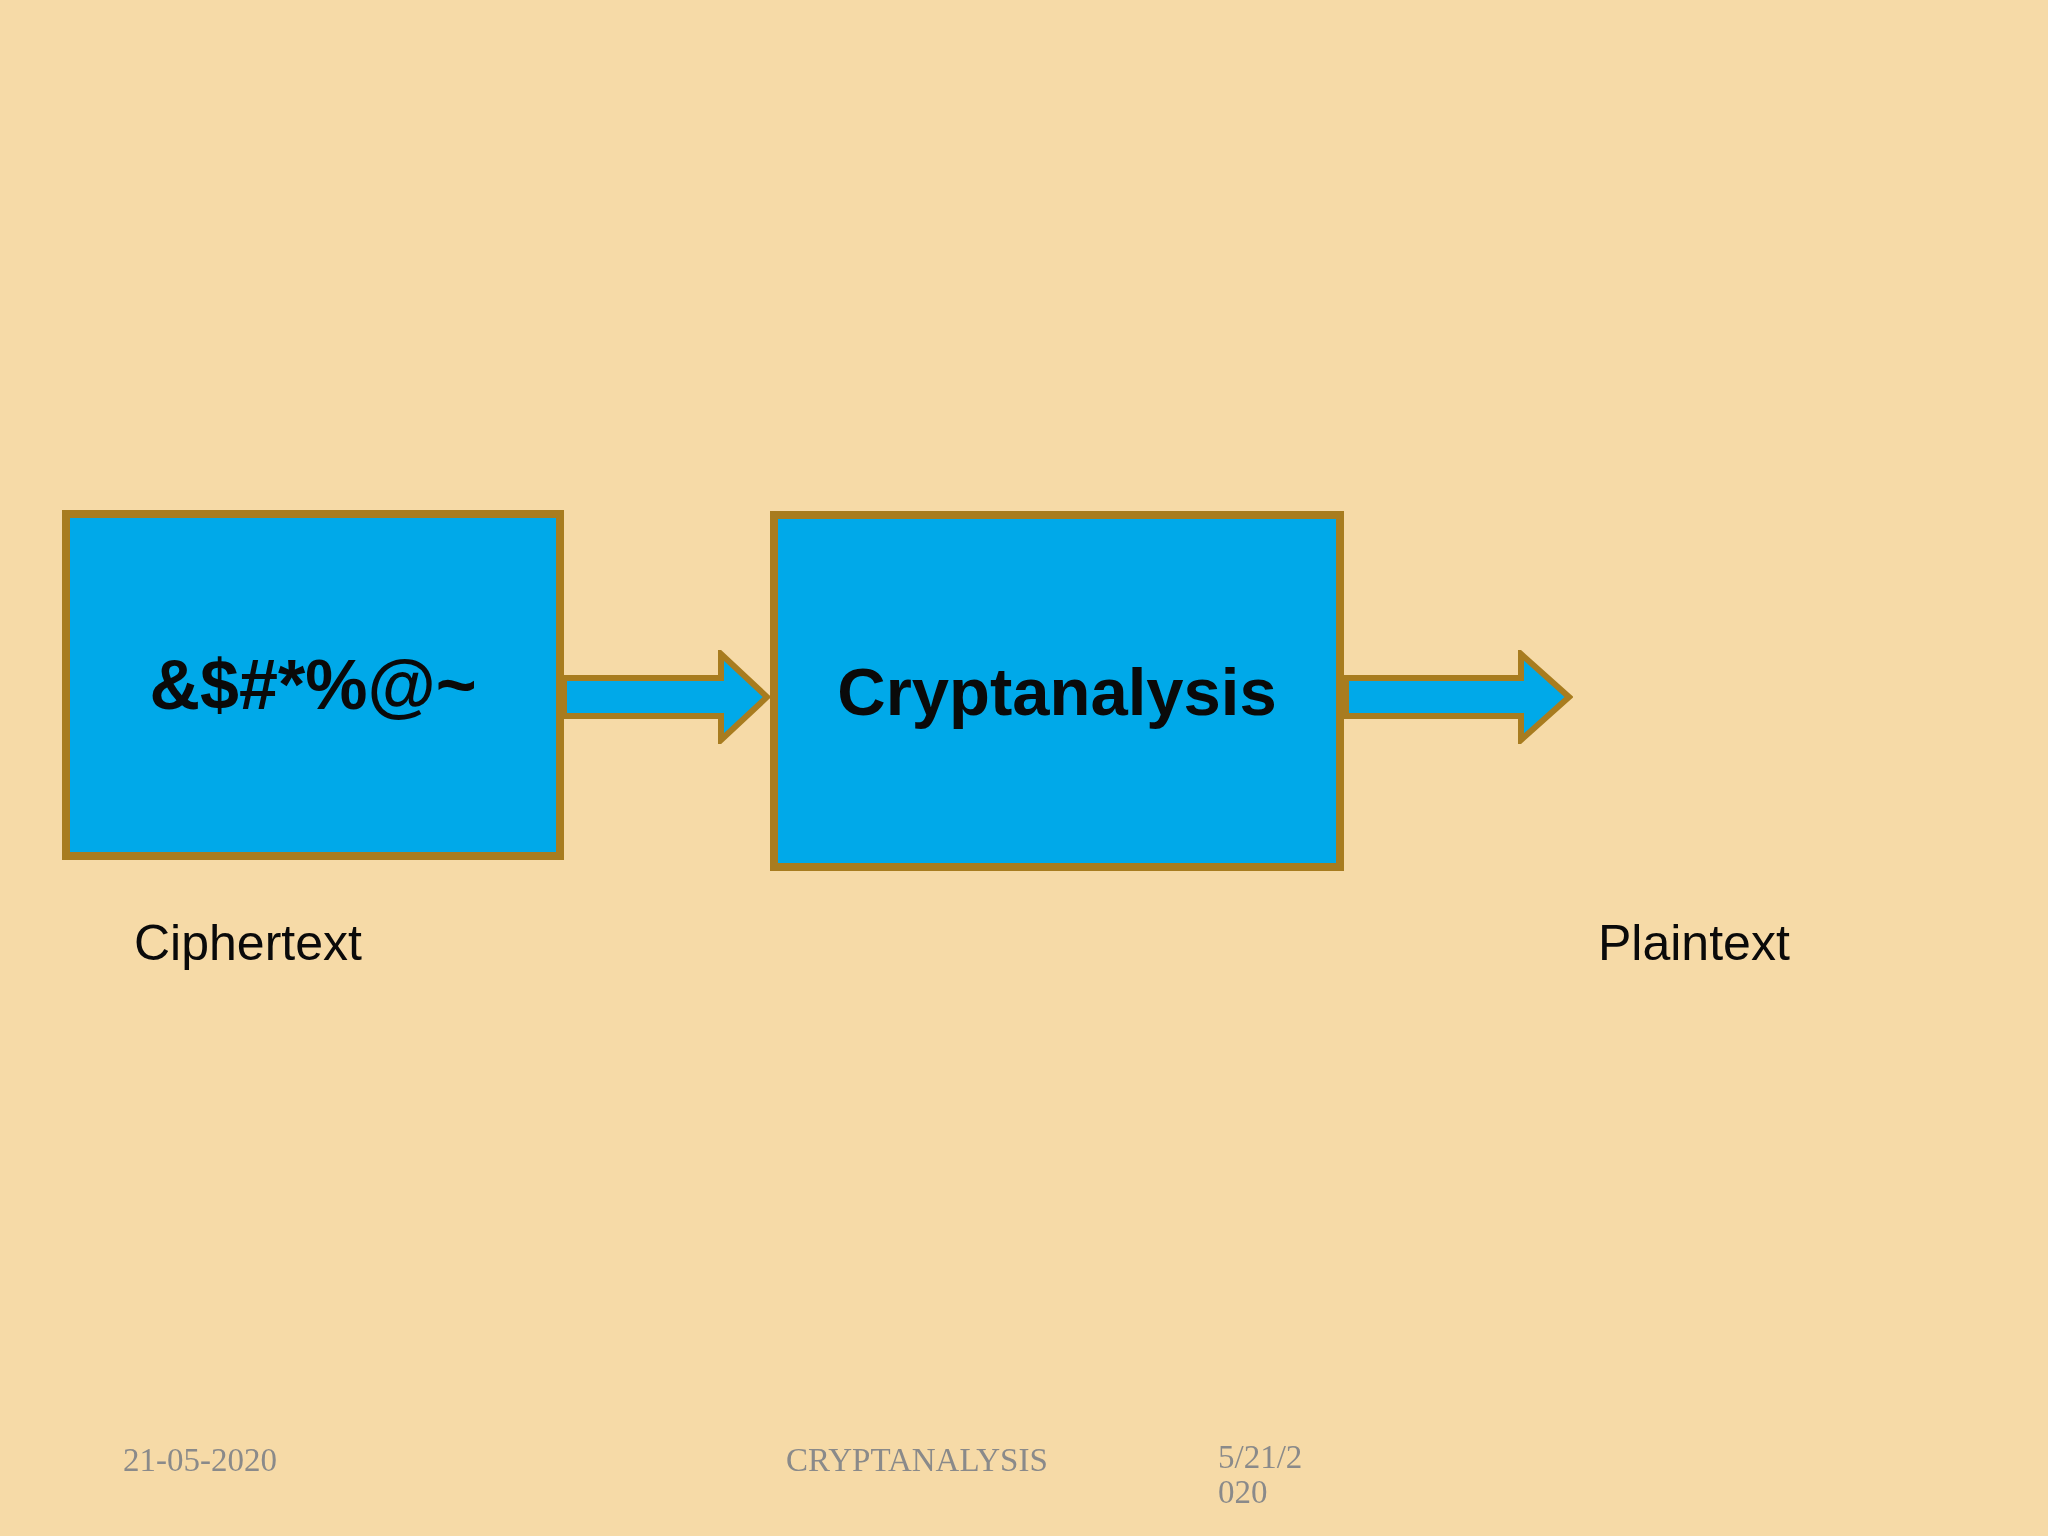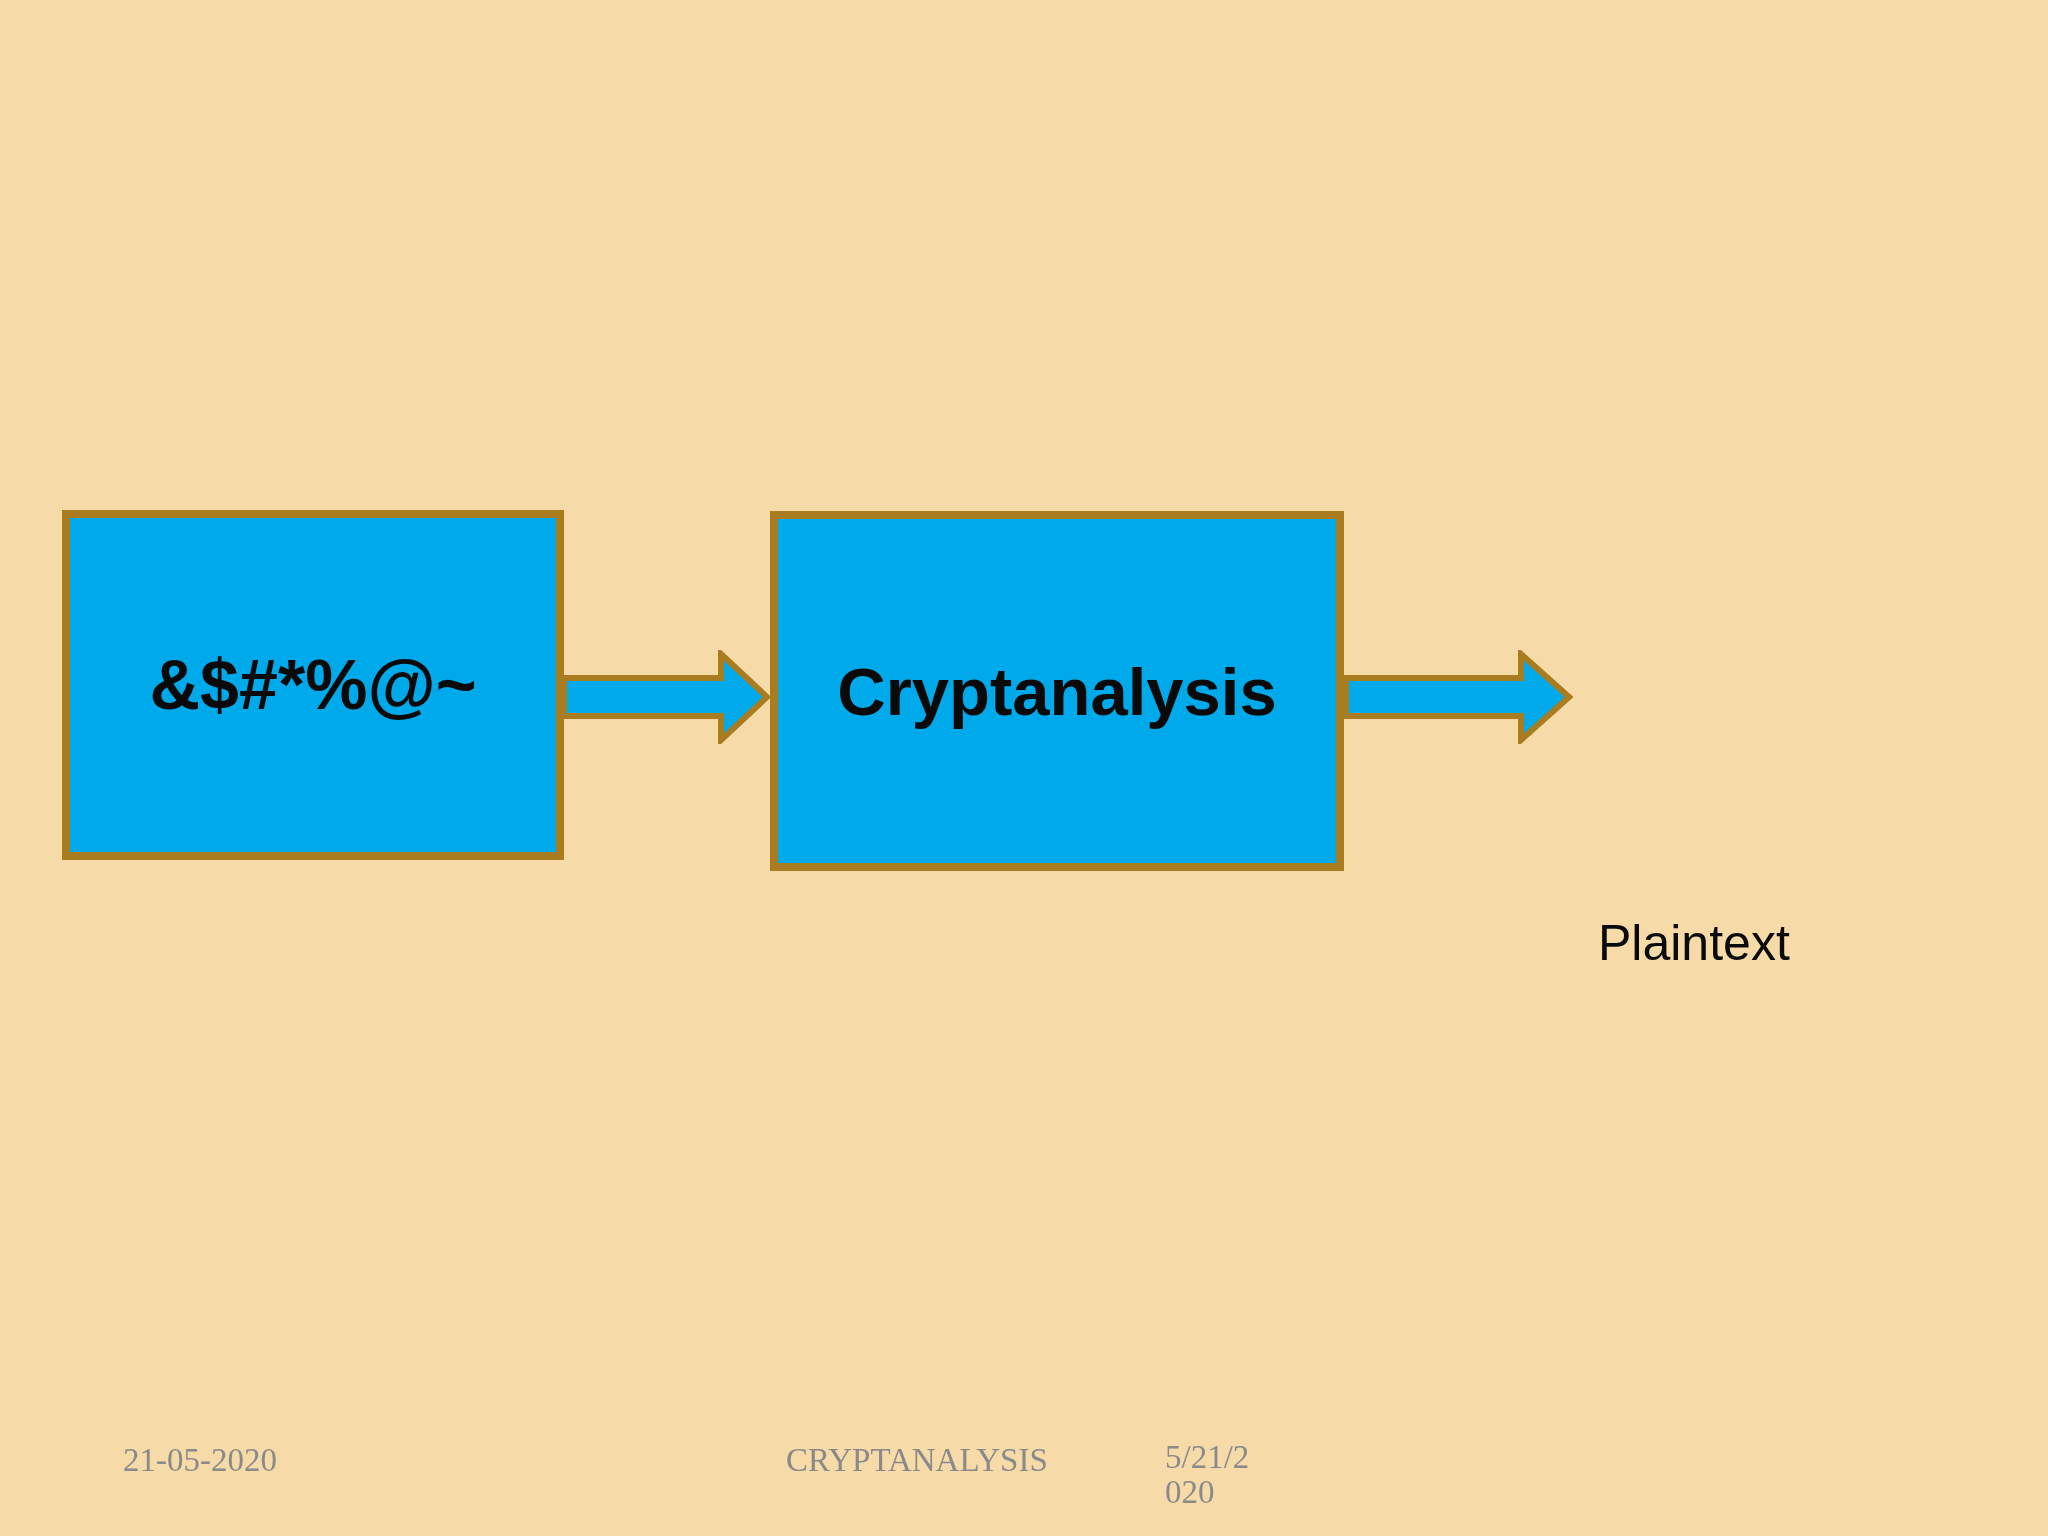--- a/index.html
+++ b/index.html
@@ -63,21 +63,21 @@
   .footer-text{
     position:absolute;
     color:var(--footer-text);
     font-size:33px;
     line-height:40px;
     white-space:nowrap;
     font-family:Liberation Serif, serif;
   }
   .footer-date-left{left:123px;top:1440px;}
   .footer-title{left:786px;top:1440px;}
-  .footer-date-right{left:1165px;top:1440px;line-height:35px;}
+  .footer-date-right{left:1218px;top:1440px;line-height:35px;}
   .footer-date-right .line{display:block;}
 </style>
 </head>
 <body>
 
 <div class="slide">
 
   <div class="box box1">
     <span class="box-label">&amp;$#*%@~</span>
   </div>
@@ -88,20 +88,21 @@
 
   <div class="box box2">
     <span class="box-label">Cryptanalysis</span>
   </div>
 
   <svg class="arrow arrow2" viewBox="0 0 230 94" xmlns="http://www.w3.org/2000/svg" aria-hidden="true">
     <polygon points="3,28 178,28 178,4 226,47 178,90 178,66 3,66"></polygon>
   </svg>
 
 
+  <div class="caption caption-left">Ciphertext</div>
 
   <div class="caption caption-right">Plaintext</div>
 
   <div class="footer-text footer-date-left">21-05-2020</div>
 
   <div class="footer-text footer-title">CRYPTANALYSIS</div>
 
   <div class="footer-text footer-date-right">
     <span class="line">5/21/2</span>
     <span class="line">020</span>

